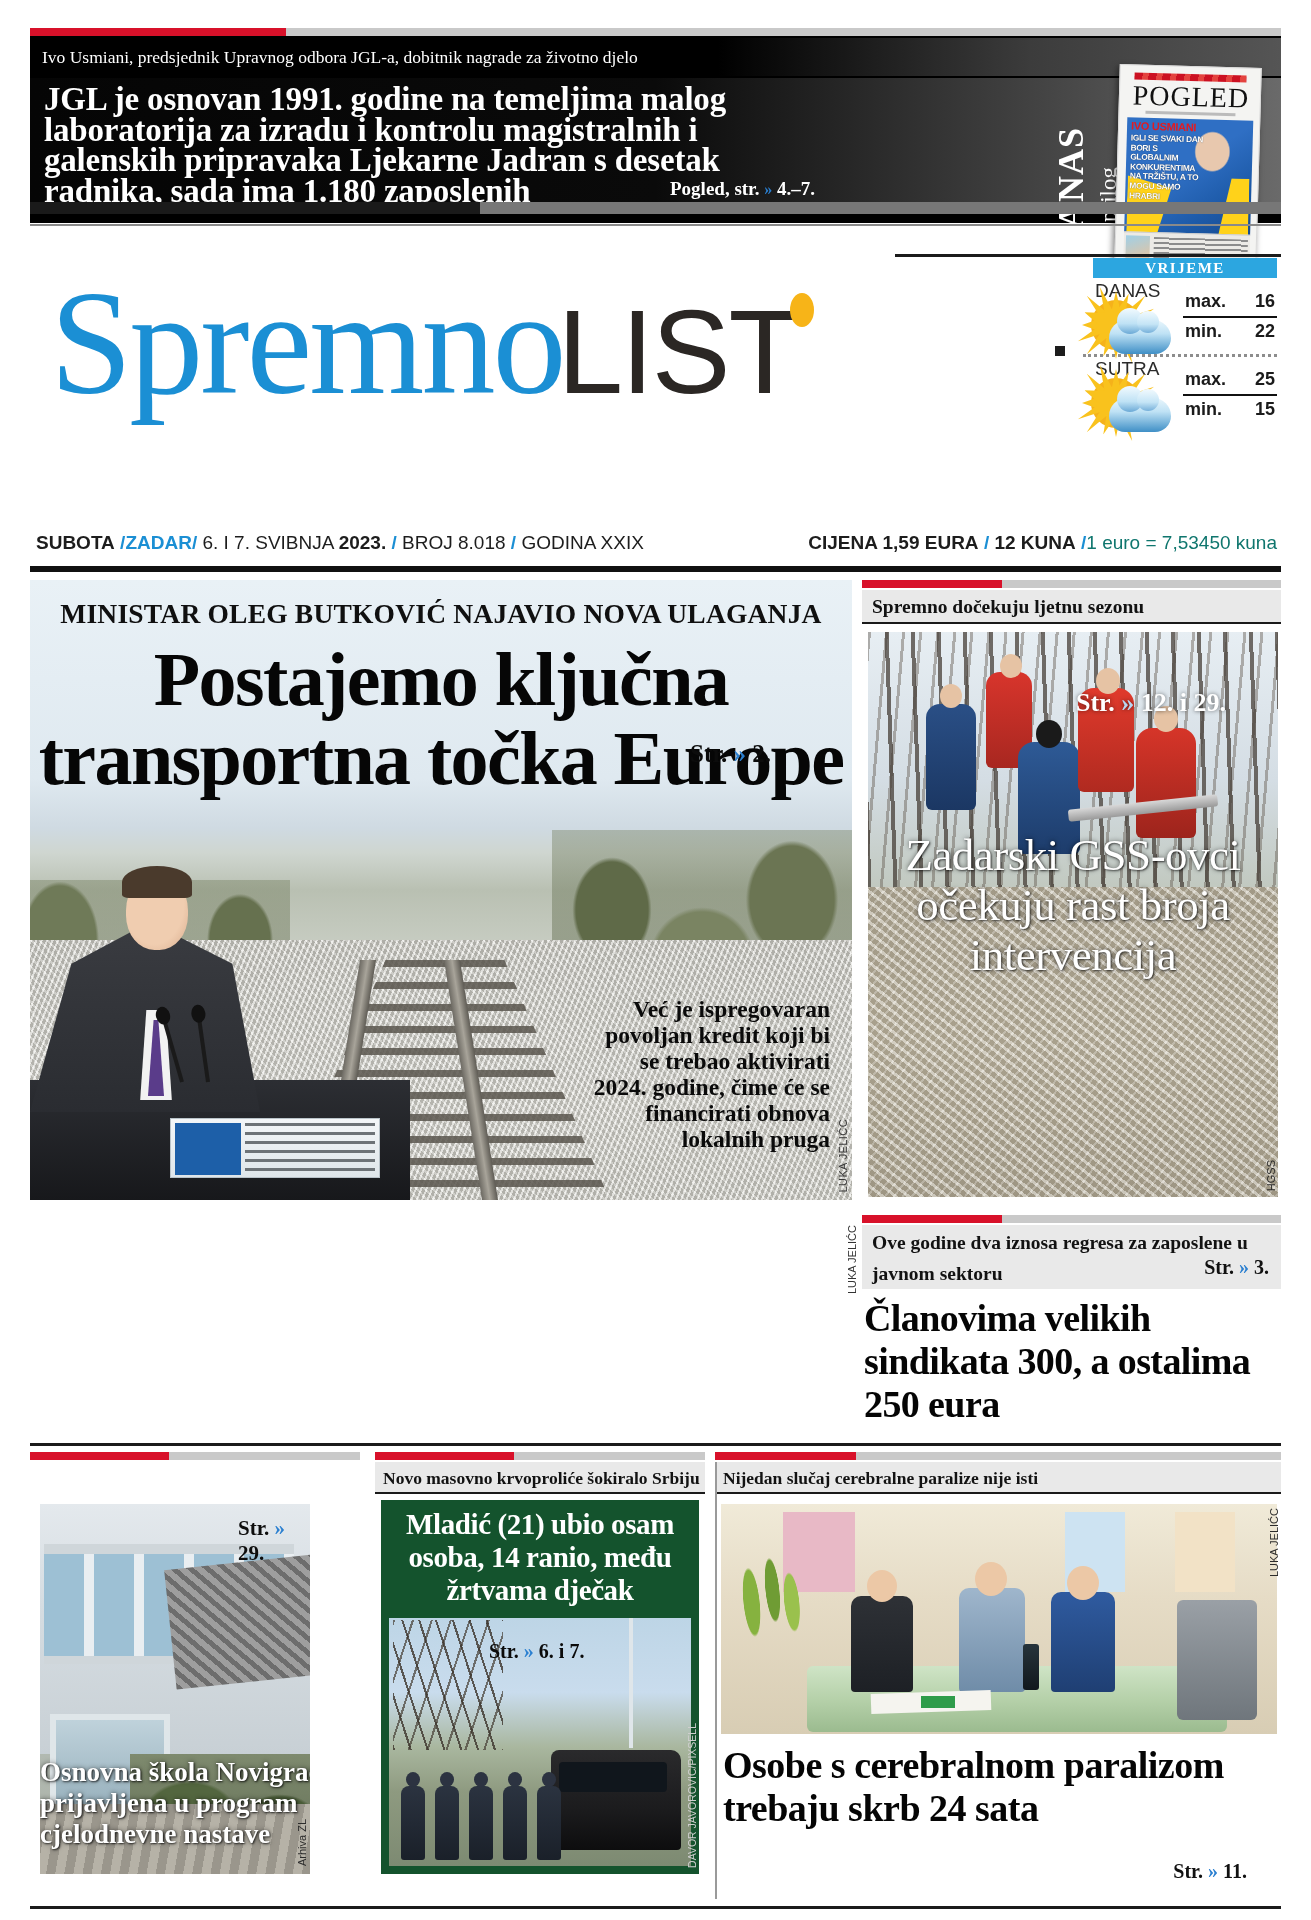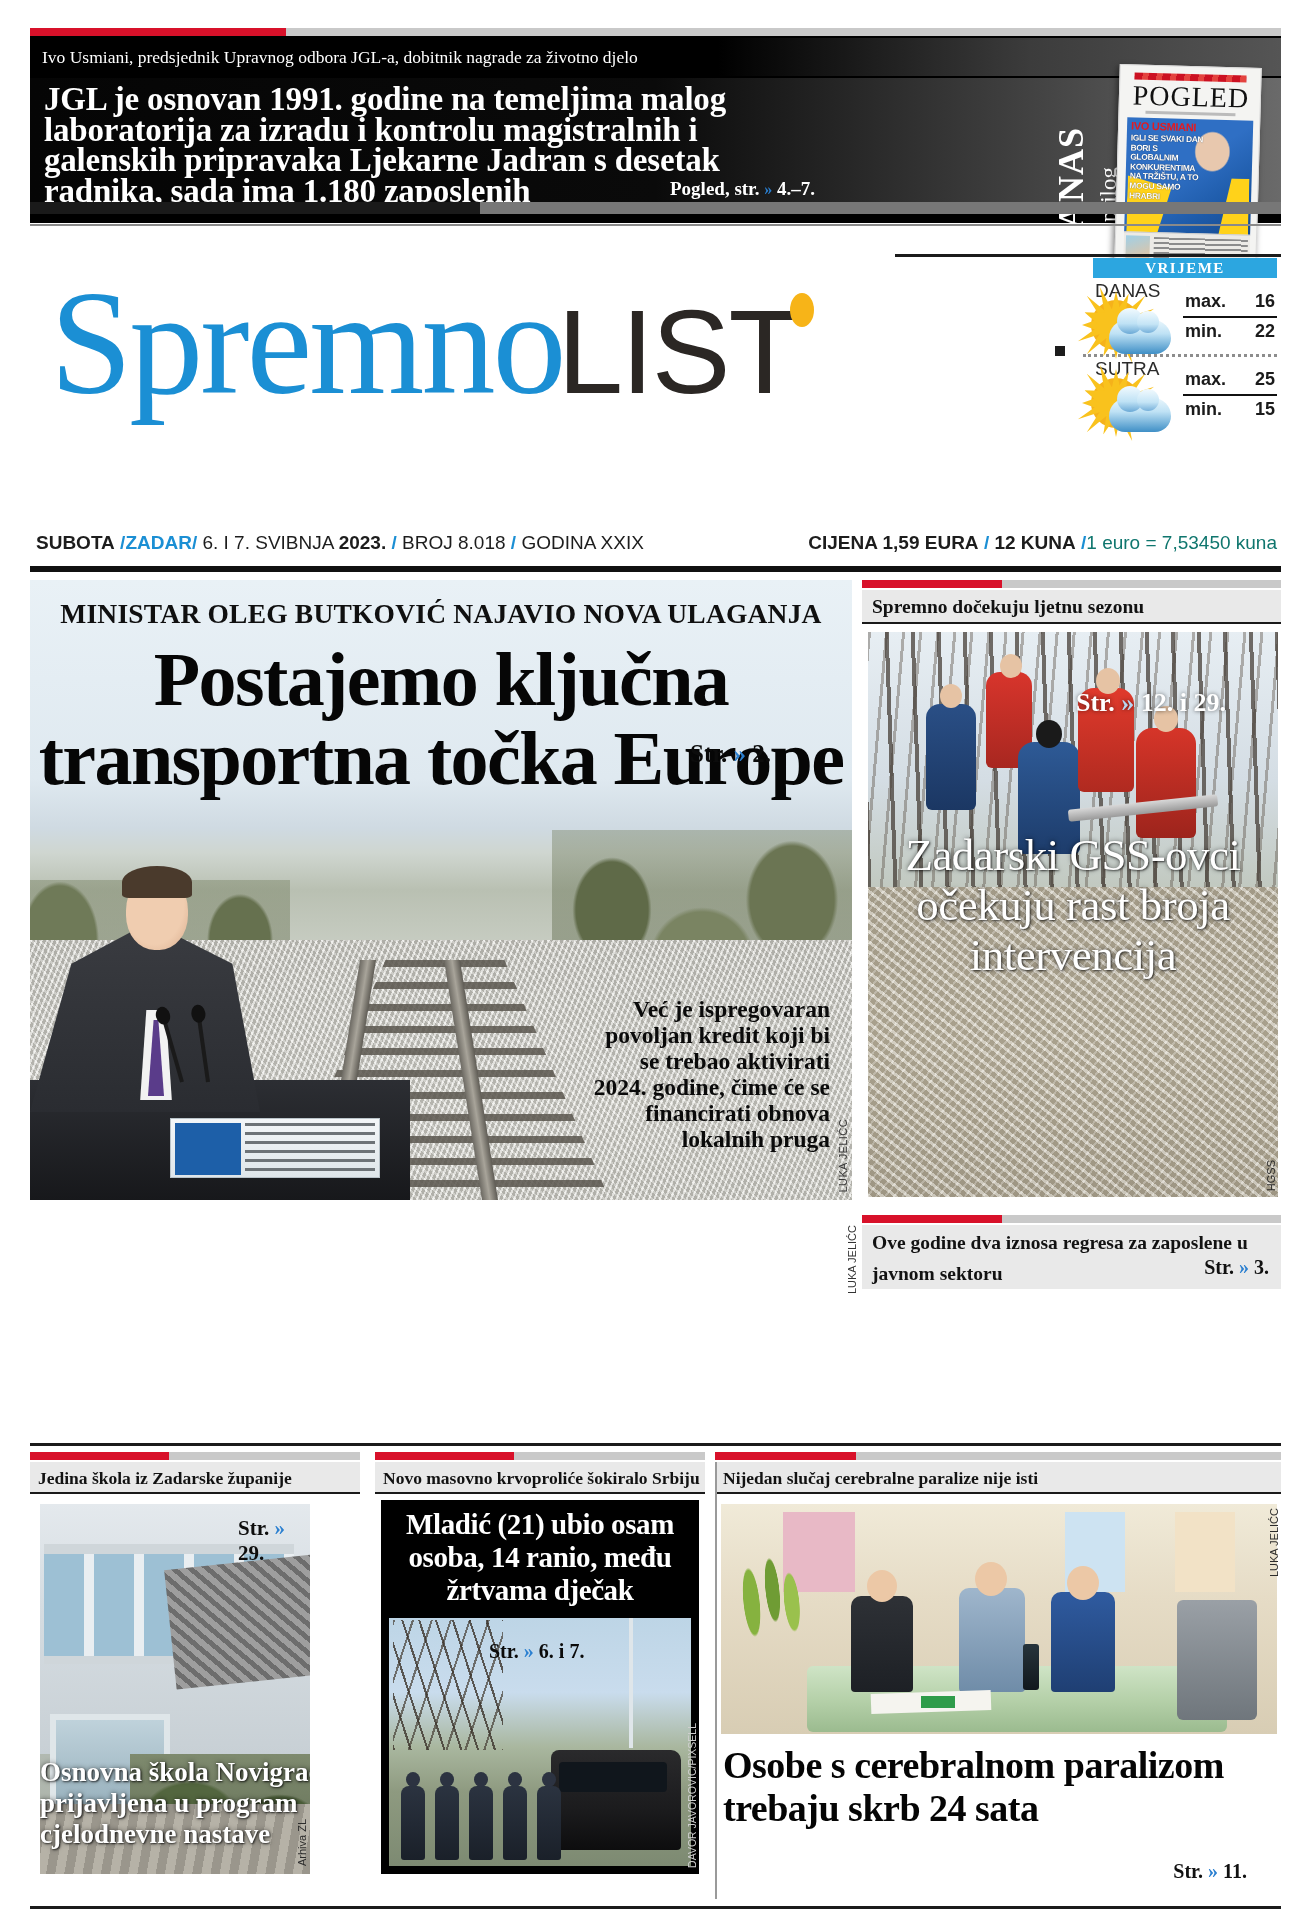--- a/index.html
+++ b/index.html
@@ -640,21 +640,21 @@
   }
   .sch-credit {
     position:absolute; right:2px; bottom:8px;
     writing-mode: vertical-rl; transform: rotate(180deg);
     font-family:"Liberation Sans", sans-serif; font-size:11px; color:#2c2c2c; z-index:5;
   }
 
   
   .mid-black {
     position: absolute; left: 6px; top: 48px; width: 318px; height: 374px;
-    background: #000000;
+    background: #14532d;
     overflow: hidden;
   }
   .mid-head {
     position: absolute; left: 0; top: 8px; width: 318px; text-align: center;
     font-family: "Liberation Serif", serif; font-weight: bold;
     font-size: 29px; line-height: 33px; color: #fff;
     letter-spacing: -0.4px;
   }
   .mid-photo {
     position: absolute; left: 8px; top: 118px; width: 302px; height: 248px;
@@ -934,28 +934,28 @@
   </div>
 
   <div class="regres">
     <div class="redtab"></div>
     <div class="regres-kicker">Ove godine dva iznosa regresa za zaposlene u javnom sektoru</div>
     <div class="regres-str">
       <span>Str.</span>
       <span class="arrow">»</span>
       <span>3.</span>
     </div>
+    <div class="regres-head">Članovima velikih sindikata 300, a ostalima 250 eura</div>
     <div class="regres-credit">LUKA JELIĆC</div>
   </div>
 
   <div class="sep-rule"></div>
 
   <div class="panel p-left">
     <div class="redtab2"></div>
-    <div class="pk">Jedina škola iz Zadarske županije</div>
     <div class="school-photo">
       <div class="sch-wall"></div>
       <div class="sch-windows"></div>
       <div class="sch-roof"></div>
       <div class="sch-door"></div>
       <div class="sch-shrub"></div>
       <div class="sch-step"></div>
       <div class="sch-str">
         <span>Str.</span>
         <span class="arrow">»</span>

